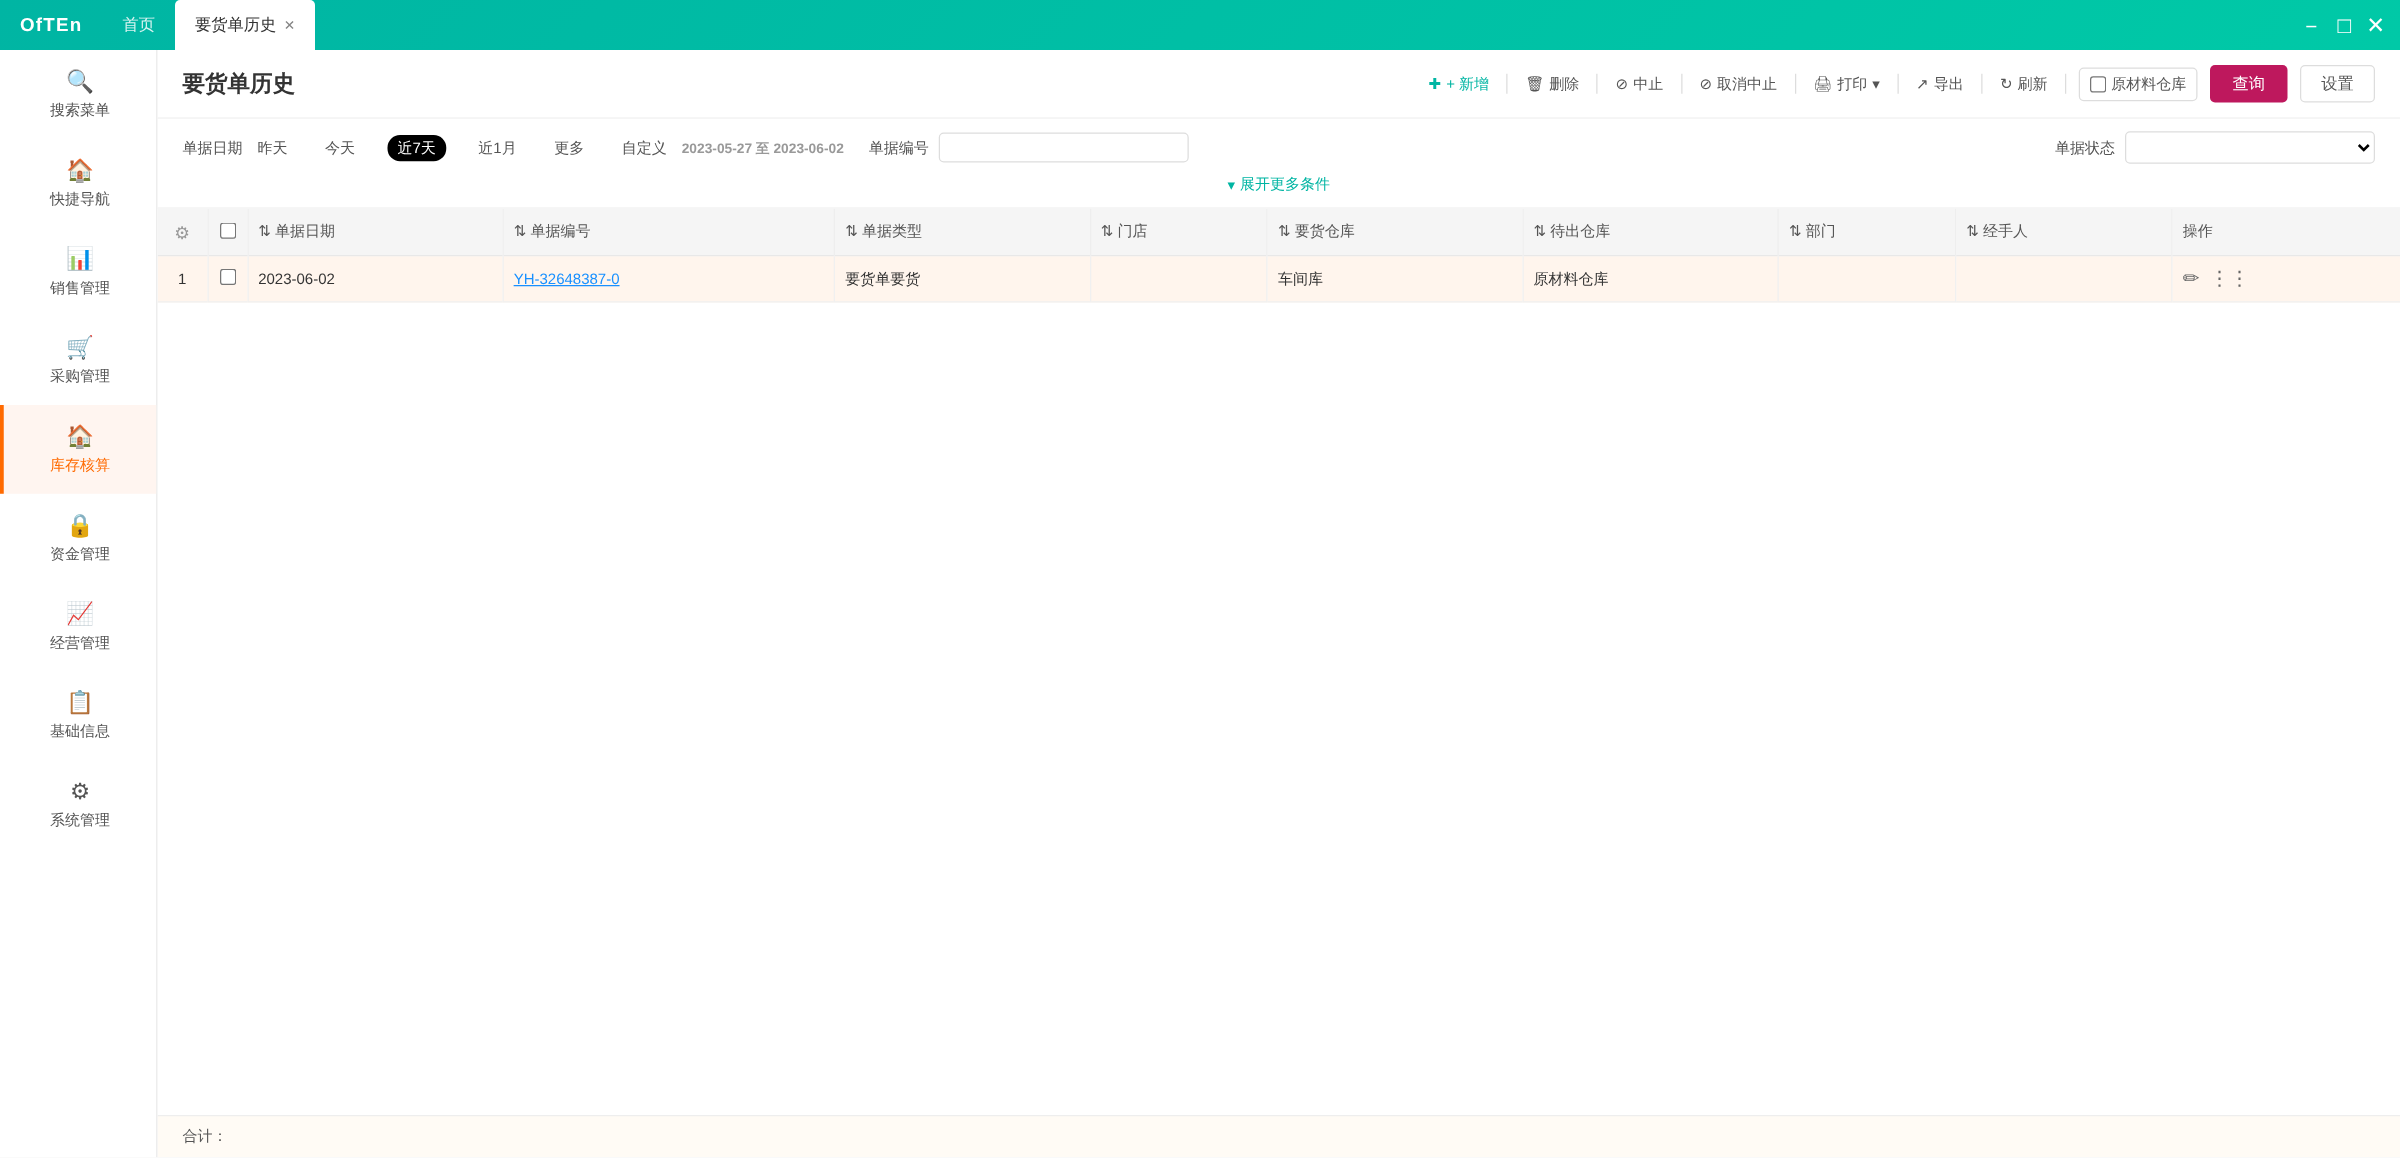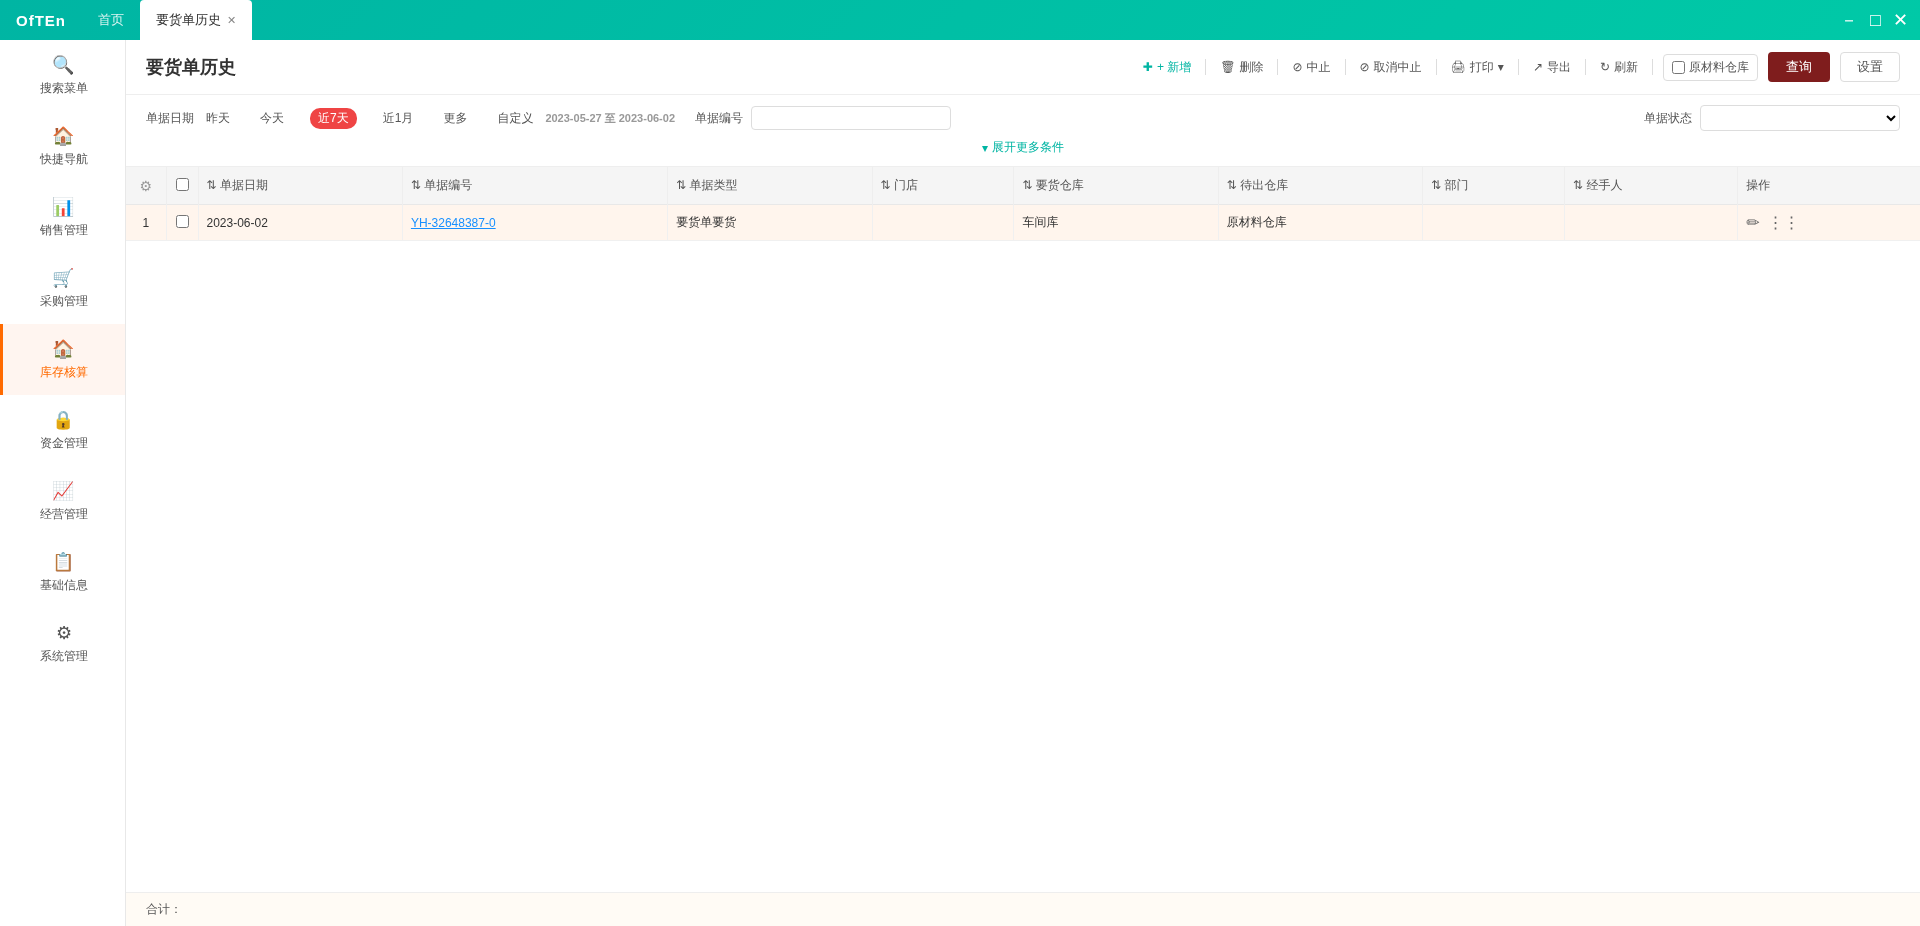--- a/index.html
+++ b/index.html
@@ -134,21 +134,21 @@
       display: flex;
       align-items: center;
       gap: 4px;
       cursor: pointer;
       color: #555;
       font-size: 12px;
       padding: 0 4px;
     }
     .toolbar-btn.add { color: #00b5a3; }
     .btn-primary {
-      background: #7f1d1d;
+      background: #be185d;
       color: white;
       border: none;
       border-radius: 4px;
       padding: 6px 18px;
       cursor: pointer;
       font-size: 13px;
     }
     .btn-secondary {
       background: white;
       color: #555;
@@ -202,21 +202,21 @@
       align-items: center;
       gap: 22px;
     }
     .date-btn {
       font-size: 12px;
       color: #555;
       cursor: pointer;
       padding: 2px 4px;
     }
     .date-btn.active {
-      background: #ef4444;
+      background: #000000;
       color: white;
       border-radius: 10px;
       padding: 2px 8px;
     }
     .date-range {
       font-size: 11px;
       color: #999;
       font-weight: bold;
     }
     .filter-input {

